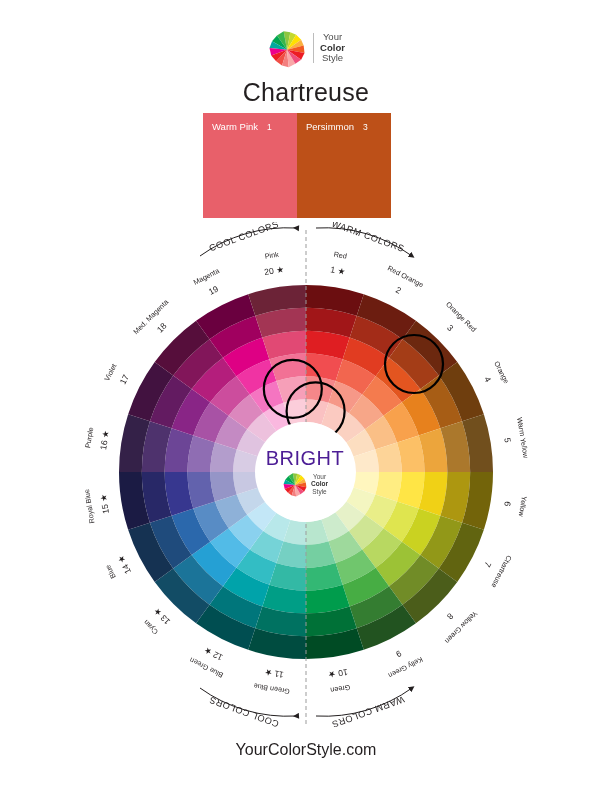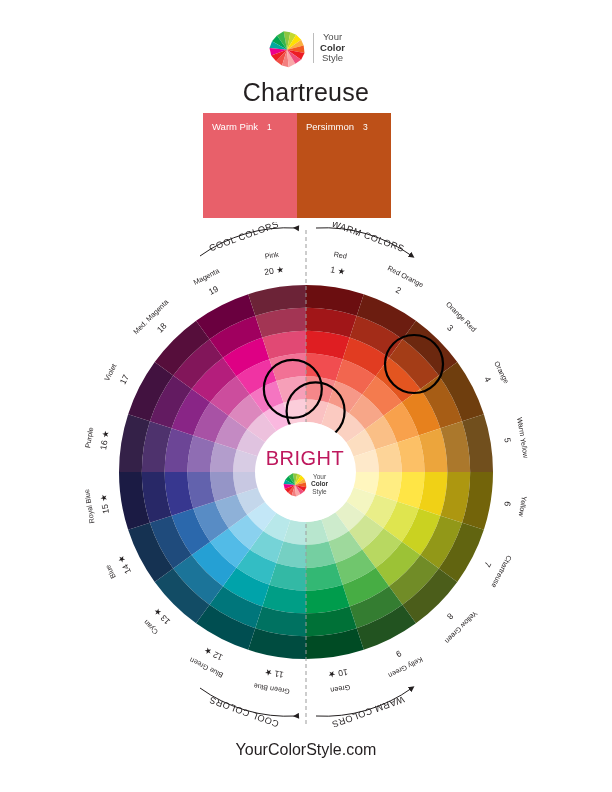--- a/index.html
+++ b/index.html
@@ -25,21 +25,21 @@
   .swatch-label{position:absolute;top:8px;left:9px;right:6px;color:#fff;
                 font-size:9.5px;display:flex;align-items:baseline;gap:9px;}
   .swatch-num{font-size:8.5px;}
 
   
   #wheel-area{position:absolute;left:0;top:222px;width:612px;height:510px;}
   #wheel-svg{position:absolute;left:0;top:0;}
   .hub{position:absolute;left:255px;top:200px;width:100px;height:100px;
        border-radius:50%;background:#fff;display:flex;flex-direction:column;
        align-items:center;justify-content:center;}
-  .hub-word{font-size:20px;color:#be185d;letter-spacing:.5px;margin-bottom:1px;}
+  .hub-word{font-size:20px;color:#4c1d95;letter-spacing:.5px;margin-bottom:1px;}
   .hub-logo{display:flex;align-items:center;gap:3px;}
   .hub-logo .logo-mark{width:26px;height:26px;}
   .hub-logo .logo-txt{font-size:6.5px;line-height:7.2px;}
 
   #footer{position:absolute;top:741px;left:0;right:0;text-align:center;
           font-size:16px;color:#231f20;}
   .lbl{font-size:7.2px;fill:#231f20;}
   .num{font-size:8.6px;fill:#231f20;}
   .grp{font-size:9.2px;fill:#231f20;letter-spacing:.6px;}
 </style>

